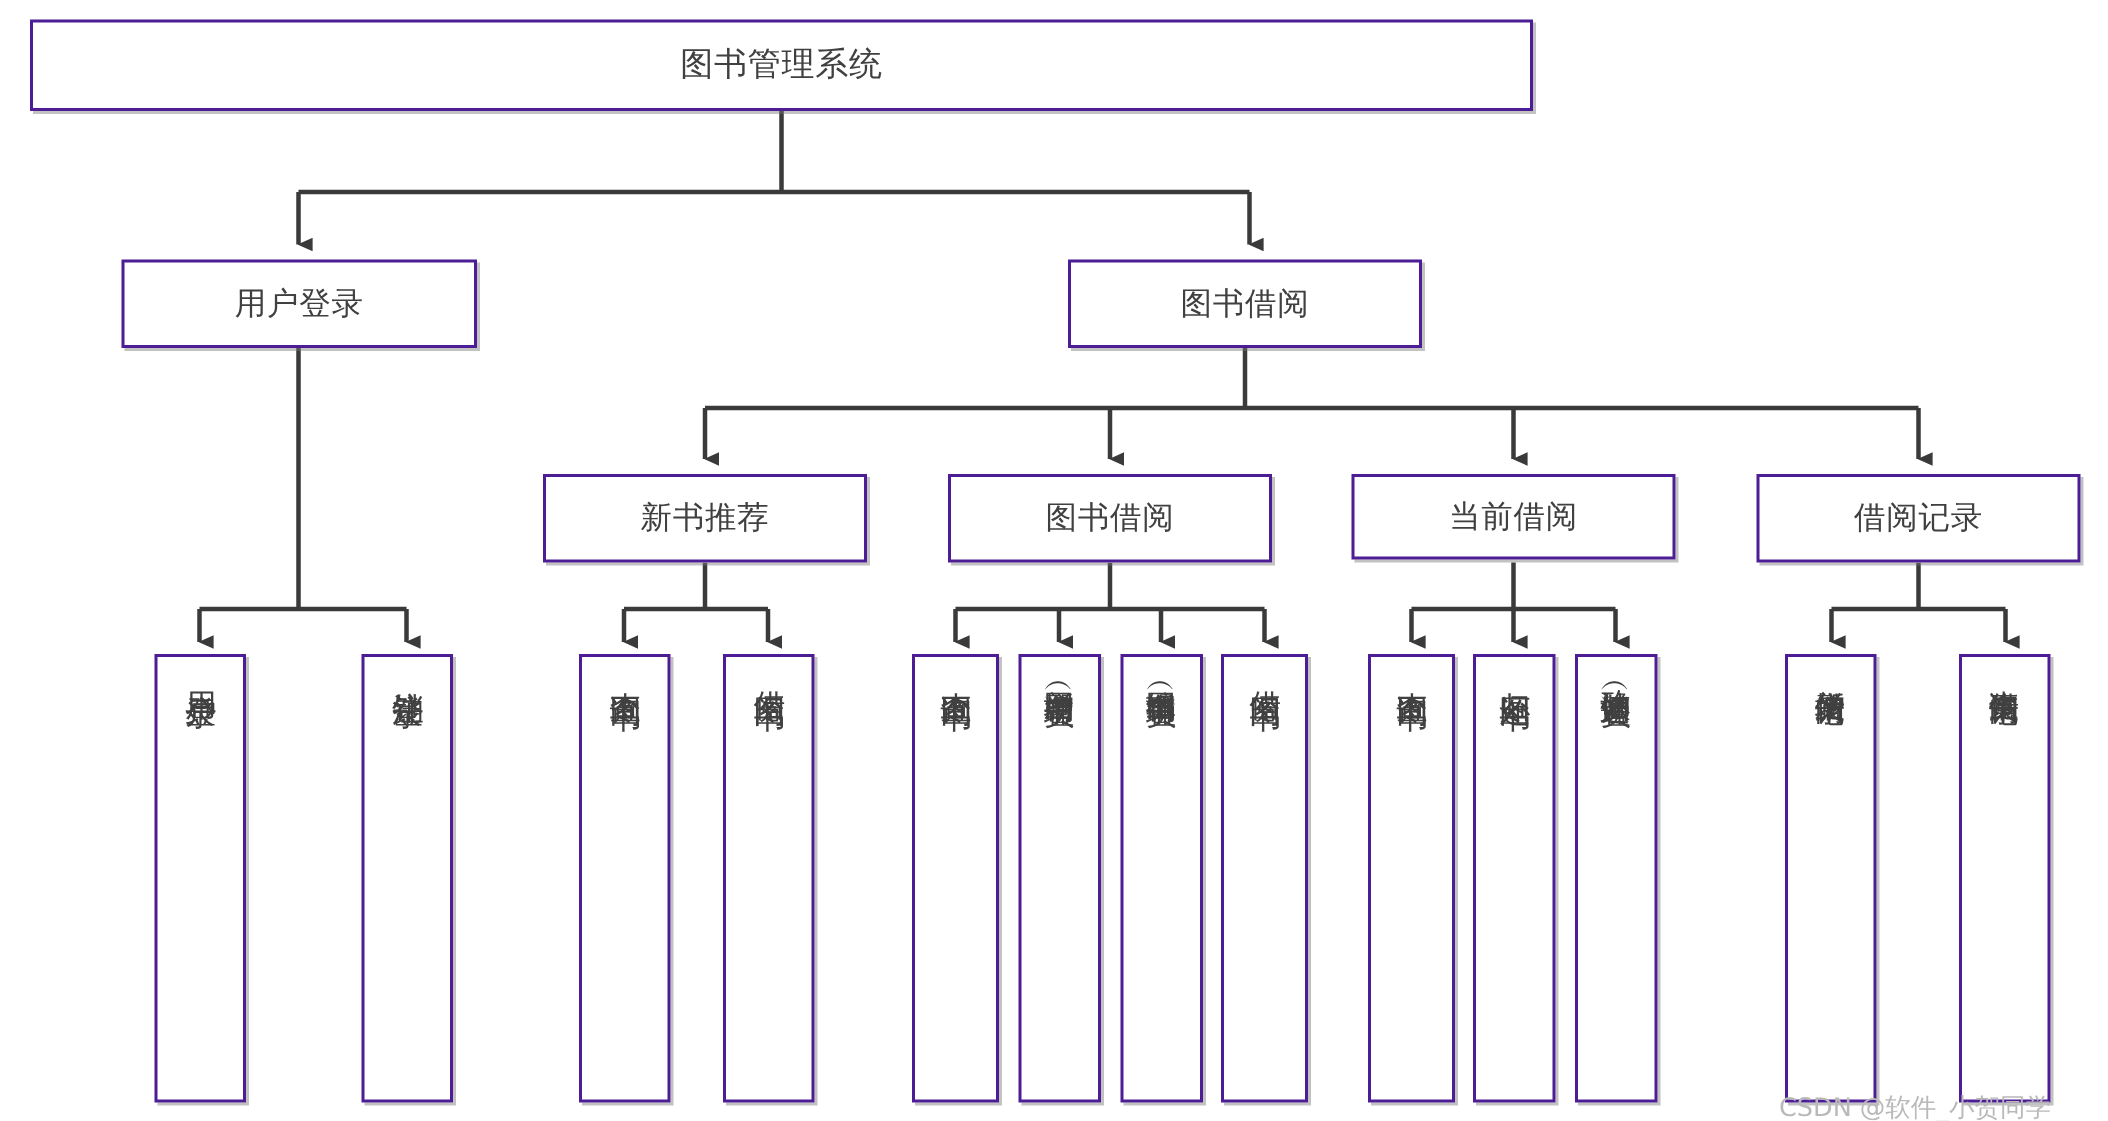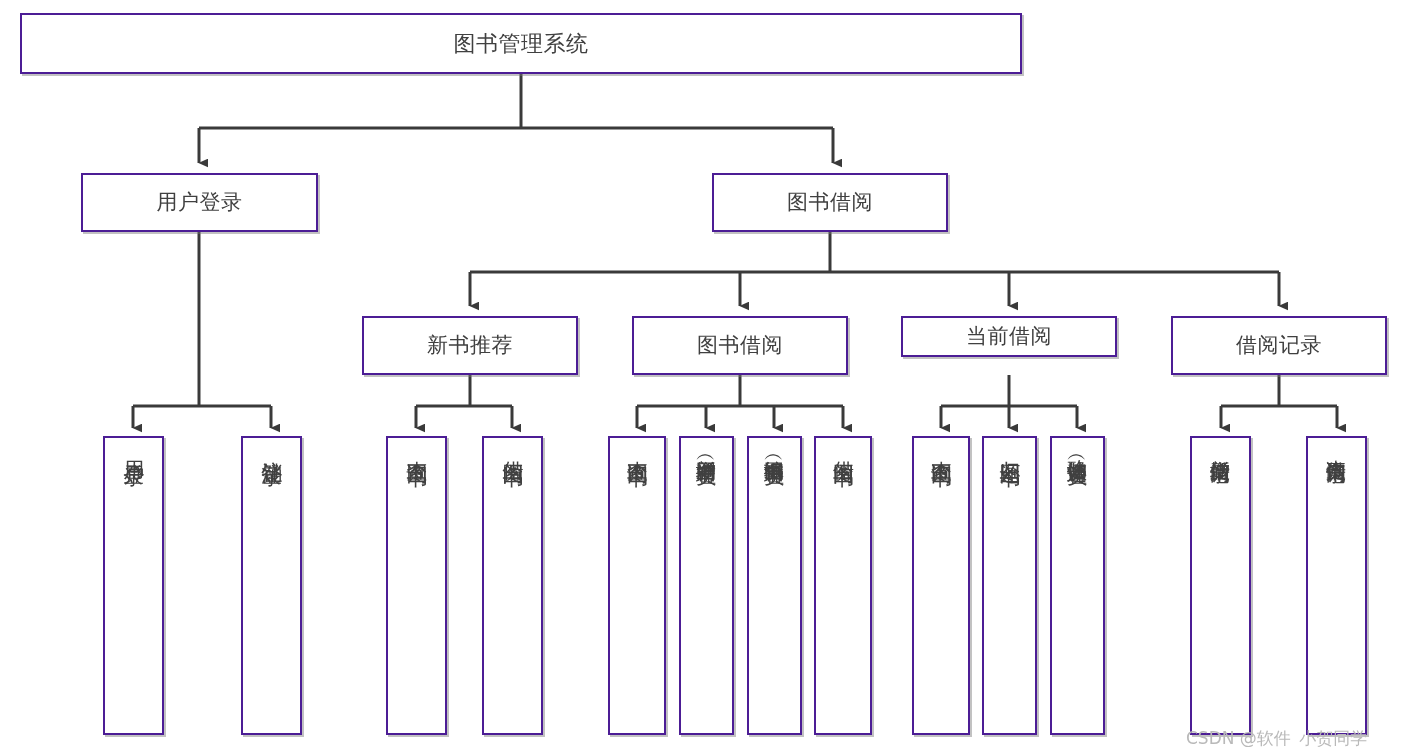--- a/index.html
+++ b/index.html
@@ -147,21 +147,21 @@
   <div class="node horiz" style="left:712px; top:173px; width:236px; height:59px;">
     <span class="node-label">图书借阅</span>
   </div>
 
   <div class="node horiz" style="left:362px; top:316px; width:216px; height:59px;">
     <span class="node-label">新书推荐</span>
   </div>
   <div class="node horiz" style="left:632px; top:316px; width:216px; height:59px;">
     <span class="node-label">图书借阅</span>
   </div>
-  <div class="node horiz" style="left:901px; top:316px; width:216px; height:41px;">
+  <div class="node horiz" style="left:901px; top:316px; width:216px; height:57px;">
     <span class="node-label">当前借阅</span>
   </div>
   <div class="node horiz" style="left:1171px; top:316px; width:216px; height:59px;">
     <span class="node-label">借阅记录</span>
   </div>
 
   <div class="node vert" style="left:103px; top:436px; width:61px; height:299px;">
     <span class="node-label">用户登录</span>
   </div>
   <div class="node vert" style="left:241px; top:436px; width:61px; height:299px;">

